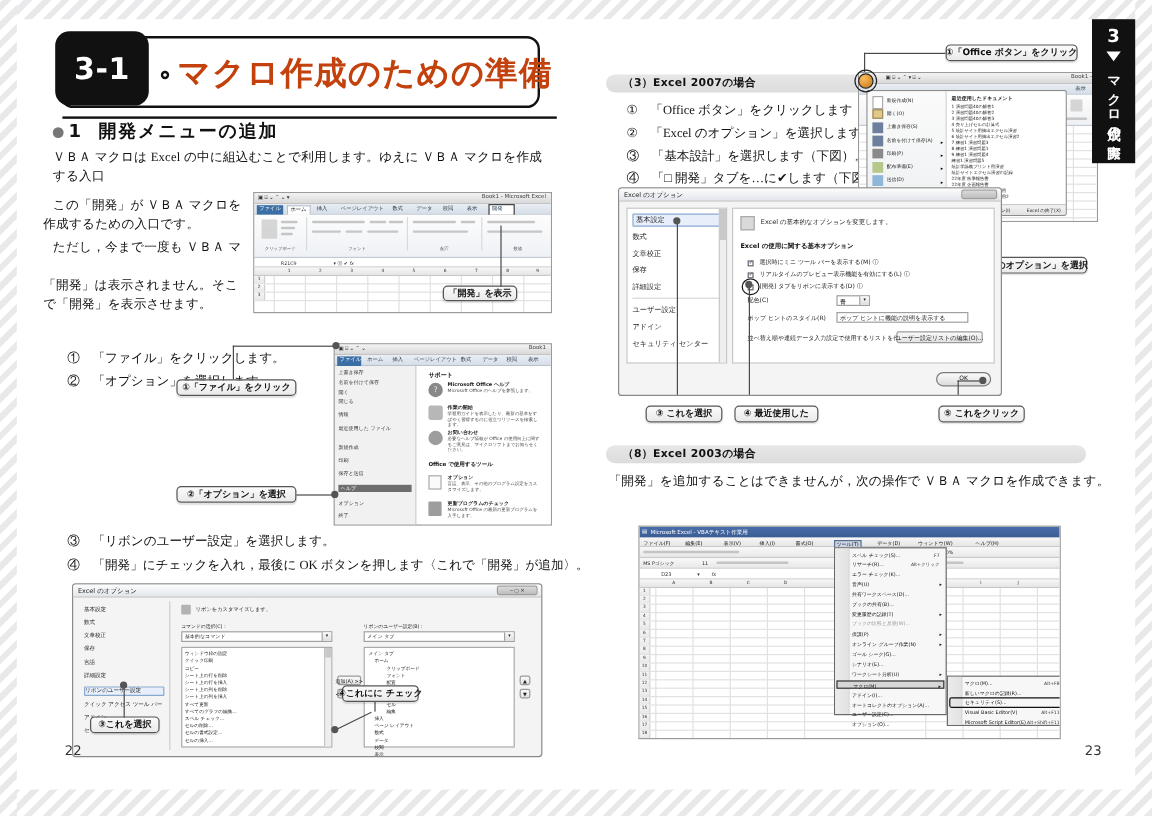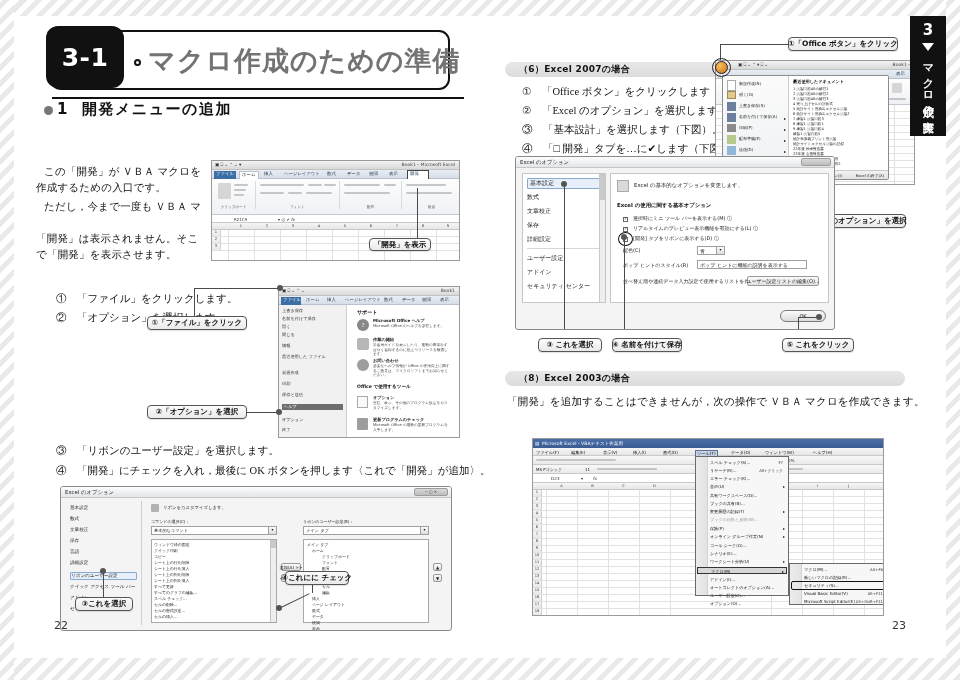--- a/index.html
+++ b/index.html
@@ -55,21 +55,21 @@
     display:flex; align-items:center; justify-content:center;
     letter-spacing:.5px;
   }
   .title-bullet {
     position:absolute; left:82px; top:27px;
     width:7px; height:7px; border:2px solid #111; border-radius:50%;
   }
   .title-text {
     position:absolute; left:96px; top:11px;
     font-family:Liberation Mono, monospace;
-    font-weight:bold; font-size:27px; color:#737373;
+    font-weight:bold; font-size:27px; color:#c2410c;
     letter-spacing:1px; white-space:nowrap;
   }
 
   
   .h2row { position:absolute; left:30px; top:86px; width:420px; }
   .h2rule {
     position:absolute; left:8px; top:-5px; width:412px; height:2px; background:#111;
   }
   .h2dot {
     position:absolute; left:0px; top:4px; width:9px; height:9px;
@@ -350,21 +350,21 @@
     position:absolute; top:.5px; font-style:normal; text-align:center;
   }
   .vline { position:absolute; width:1px; background:#e2e2e2; }
 
   
   .pgnum {
     position:absolute; bottom:26px;
     font-family:"DejaVu Sans", sans-serif; font-size:11px; color:#333;
   }
   .pgnum.l { left:40px; }
-  .pgnum.r { right:40px; }
+  .pgnum.r { right:28px; }
 
   
   .sidetab {
     position:absolute; right:14px; top:16px;
     width:36px; height:120px;
     background:#111;
     display:flex; flex-direction:column; align-items:center;
     padding-top:5px;
     z-index:5;
   }
@@ -411,20 +411,21 @@
       <div class="title-text">マクロ作成のための準備</div>
     </div>
 
     <div class="h2row">
       <div class="h2rule"></div>
       <div class="h2dot"></div>
       <div class="h2num">1</div>
       <div class="h2txt">開発メニューの追加</div>
     </div>
 
+    <div class="body-p" style="left:30px; top:108px; width:418px;">ＶＢＡ マクロは Excel の中に組込むことで利用します。ゆえに ＶＢＡ マクロを作成する入口</div>
 
     <div class="body-p" style="left:30px; top:148px;">この「開発」が ＶＢＡ マクロを</div>
     <div class="body-p" style="left:22px; top:164px;">作成するための入口です。</div>
     <div class="body-p" style="left:30px; top:183px;">ただし，今まで一度も ＶＢＡ マ</div>
     <div class="body-p" style="left:22px; top:215px;">「開発」は表示されません。そこ</div>
     <div class="body-p" style="left:22px; top:231px;">で「開発」を表示させます。</div>
 
     <div class="shot" style="left:197px; top:144px; width:249px; height:101px;">
       <div class="sb-title">
         <span class="t-left">▣ ⌸ ⌄ ⌃ ⌄ ▾</span>
@@ -672,21 +673,21 @@
       <div class="lead-dot" style="left:215px; top:118px;"></div>
       <div class="callout" style="left:224px; top:84px; width:64px; height:14px;">④これにに チェック</div>
     </div>
 
     <div class="pgnum l">22</div>
   </div>
 
   <div class="right-page">
 
     <div class="subbar" style="left:15px; top:46px; width:400px;">
-      <span>（6）Excel 2007の場合</span>
+      <span>（3）Excel 2007の場合</span>
     </div>
 
     <div class="numitem" style="left:32px; top:69px;">①　「Office ボタン」をクリックします（右図）。</div>
     <div class="numitem" style="left:32px; top:88px;">②　「Excel のオプション」を選択します（右図）。</div>
     <div class="numitem" style="left:32px; top:107px;">③　「基本設計」を選択します（下図）。</div>
     <div class="numitem" style="left:32px; top:126px;">④　「□ 開発」タブを…に✔します（下図）。</div>
     <div class="numitem" style="left:32px; top:145px;">⑤　OK をクリックします（「開発」が追加）。</div>
 
     <div class="callout" style="left:298px; top:21px; width:110px; height:14px;">①「Office ボタン」をクリック</div>
     <div class="lead lead-h" style="left:230px; top:28px; width:68px;"></div>
@@ -838,21 +839,21 @@
       <div class="lead lead-v" style="left:48px; top:27px; height:146px;"></div>
       <div class="lead-dot" style="left:45px; top:24px;"></div>
       <div class="lead lead-v" style="left:108px; top:80px; height:93px;"></div>
       <div class="lead-dot" style="left:105px; top:77px;"></div>
       <div class="lead lead-v" style="left:282px; top:160px; height:13px;"></div>
       <div class="lead lead-h" style="left:282px; top:160px; width:22px;"></div>
       <div class="lead-dot" style="left:300px; top:157px;"></div>
     </div>
 
     <div class="callout" style="left:48px;  top:322px; width:64px; height:14px;">③ これを選択</div>
-    <div class="callout" style="left:122px; top:322px; width:70px; height:14px;">④ 名前を付けて保存</div>
+    <div class="callout" style="left:122px; top:322px; width:70px; height:14px;">④ 最近使用した</div>
     <div class="callout" style="left:292px; top:322px; width:72px; height:14px;">⑤ これをクリック</div>
 
     <div class="subbar" style="left:15px; top:355px; width:400px;">
       <span>（8）Excel 2003の場合</span>
     </div>
 
     <div class="body-p" style="left:17px; top:378px;">「開発」を追加することはできませんが，次の操作で ＶＢＡ マクロを作成できます。</div>
 
     <div class="shot" style="left:42px; top:422px; width:352px; height:178px;">
       <div style="position:absolute;left:0;right:0;top:0;height:9px;background:linear-gradient(#4a6ea9,#3a5c93);color:#fff;font-family:'DejaVu Sans',sans-serif;font-size:4.6px;padding:1.5px 0 0 9px;">

